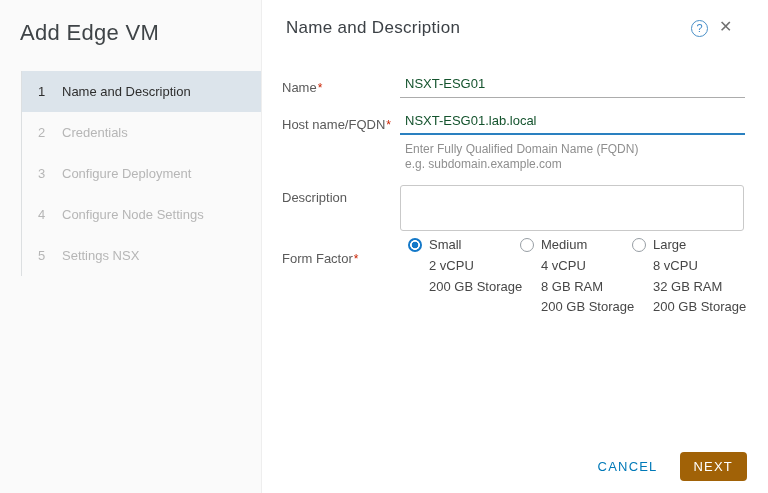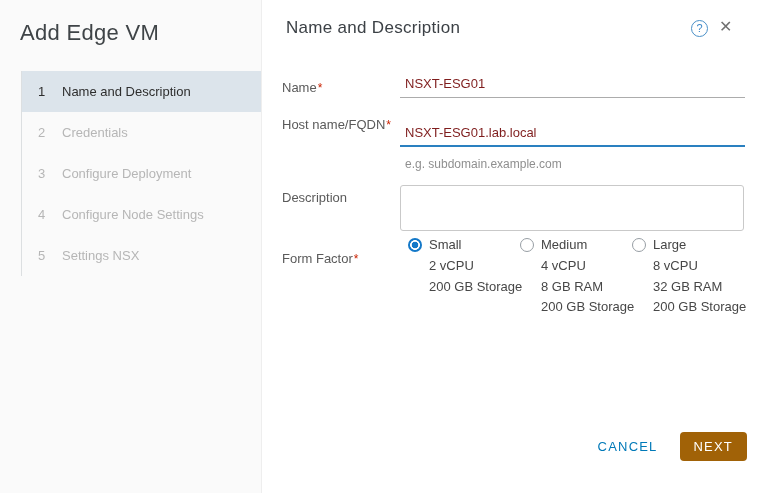--- a/index.html
+++ b/index.html
@@ -51,21 +51,21 @@
   }
 
   
   .field-label { position: absolute; left: 20px; font-size: 13px; color: #5a5a5a; white-space: nowrap; }
   .req { color: #c92100; font-size: 12px; margin-left: 1px; }
 
   .underline-input {
     position: absolute; left: 138px; width: 345px; height: 24px;
     border: none; outline: none; background: transparent;
     border-bottom: 1px solid #acacac; border-radius: 0;
-    font-family: "Liberation Sans", sans-serif; font-size: 13px; color: #7f1d1d;
+    font-family: "Liberation Sans", sans-serif; font-size: 13px; color: #14532d;
     padding: 0 0 4px 5px;
   }
   .underline-input.focused { border-bottom: 2px solid #2a80c0; }
 
   .helper-text { position: absolute; left: 143px; font-size: 12px; color: #8f8f8f; }
 
   .desc-textarea {
     position: absolute; left: 138px; top: 185px; width: 344px; height: 46px;
     border: 1px solid #c9c9c9; border-radius: 3px; resize: none; outline: none;
     font-family: "Liberation Sans", sans-serif; font-size: 13px; color: #474747;
@@ -81,21 +81,21 @@
   .radio.checked {
     border: none;
     background: radial-gradient(circle, #1378c8 0px, #1378c8 3px, #ffffff 3.6px, #ffffff 4.6px, #1378c8 5.2px, #1378c8 7px);
   }
   .radio-label { font-size: 13px; color: #454545; }
   .specs { margin: 4px 0 0 21px; }
   .spec-line { font-size: 13px; color: #474747; line-height: 20.5px; white-space: nowrap; }
 
   
   .footer {
-    position: absolute; right: 21px; bottom: 32px;
+    position: absolute; right: 21px; bottom: 12px;
     display: flex; align-items: center; gap: 22px;
   }
   .btn-link {
     background: none; border: none; cursor: pointer;
     color: #0079b8; font-family: "Liberation Sans", sans-serif;
     font-size: 13px; font-weight: 500; letter-spacing: 1.2px;
   }
   .btn-primary {
     min-width: 67px; height: 29px; border: none; border-radius: 4px; cursor: pointer;
     background: #a16207; color: #ffffff; font-family: "Liberation Sans", sans-serif;
@@ -135,21 +135,22 @@
 
   <main class="main">
     <div class="step-title">Name and Description</div>
     <span class="help-icon">?</span>
     <span class="close-icon">✕</span>
 
     <div class="field-label" style="top:80px"><span>Name</span><span class="req">*</span></div>
     <input class="underline-input" style="top: 74px;" type="text" value="NSXT-ESG01">
 
     <div class="field-label" style="top:117px"><span>Host name/FQDN</span><span class="req">*</span></div>
-    <input class="underline-input focused" style="top: 123px;" type="text" value="NSXT-ESG01.lab.local">
+    <input class="underline-input focused" style="top: 111px;" type="text" value="NSXT-ESG01.lab.local">
+    <div class="helper-text" style="top:142px">Enter Fully Qualified Domain Name (FQDN)</div>
     <div class="helper-text" style="top:157px">e.g. subdomain.example.com</div>
 
     <div class="field-label" style="top:190px"><span>Description</span></div>
     <textarea class="desc-textarea" style=""></textarea>
 
     <div class="field-label" style="top:251px"><span>Form Factor</span><span class="req">*</span></div>
 
     <div class="ff-option" style="left:146px">
       <div class="radio-row">
         <span class="radio checked"></span>

